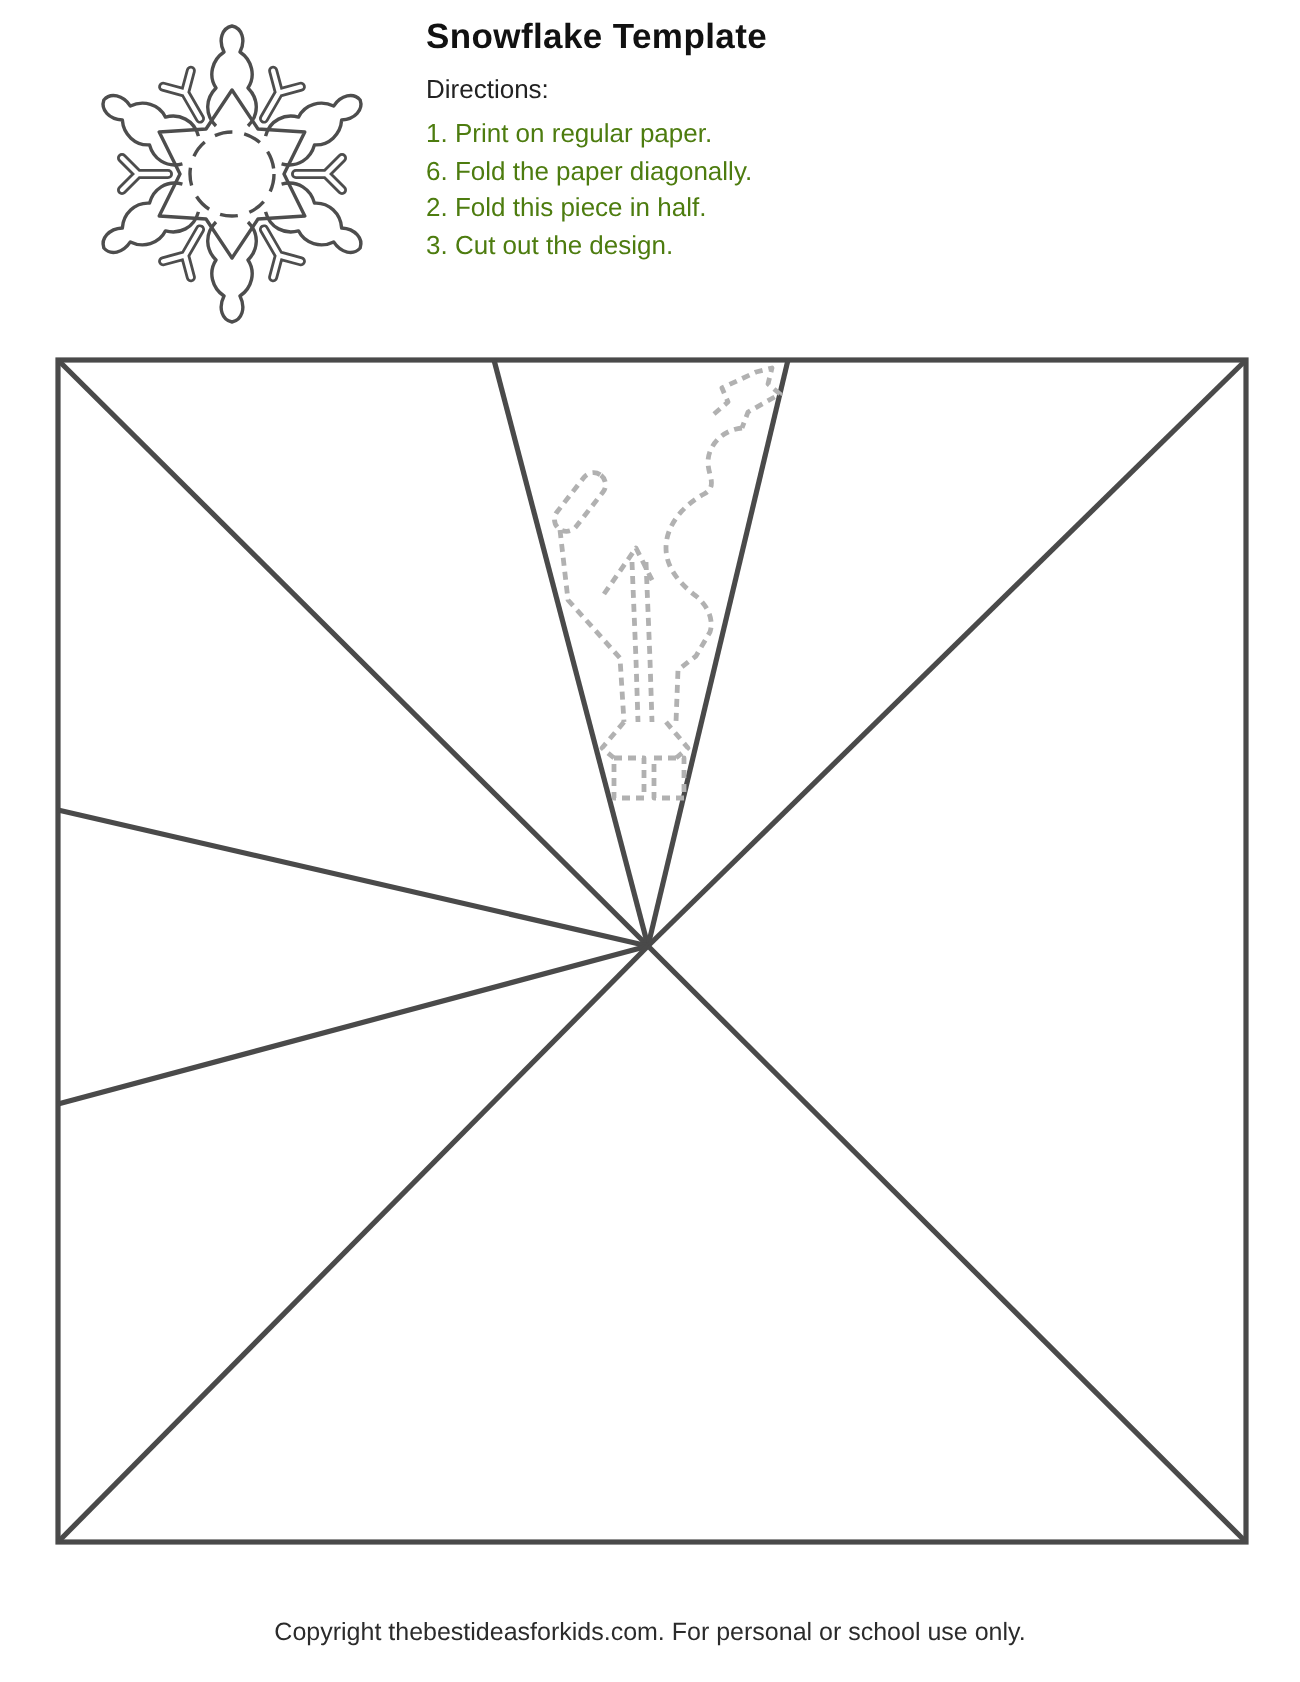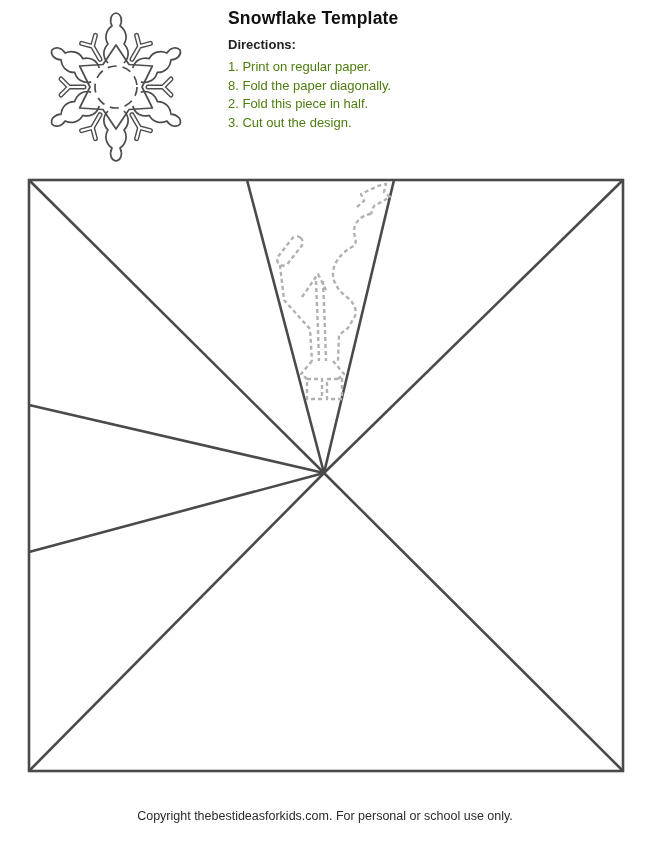--- a/index.html
+++ b/index.html
@@ -17,28 +17,28 @@
     background:var(--bg);
     font-family:"Liberation Sans",sans-serif;
     color:var(--text);
     overflow:hidden;
   }
   .logo{
     position:absolute;left:36px;top:6px;width:160px;height:162px;
   }
   .logo svg{width:100%;height:100%;display:block;}
   .header-text{
-    position:absolute;left:228px;top:8px;width:420px;
+    position:absolute;left:213px;top:8px;width:420px;
   }
   .page-title{
     font-size:17.5px;font-weight:bold;letter-spacing:0.2px;
     margin:0 0 8px 0;color:#111;
   }
   .directions-heading{
-    font-size:13px;font-weight:bold;margin:0 0 6px 0;color:#222;
+    font-size:13px;font-weight:normal;margin:0 0 6px 0;color:#222;
   }
   .direction-step{
     font-size:13px;line-height:18.6px;color:#4d7c0f;
   }
   .template-svg{
     position:absolute;left:0;top:0;width:650px;height:841px;
   }
   .fold{stroke:var(--fold-line);stroke-width:2.6;fill:none;}
   .cut{
     stroke:var(--cut-line);stroke-width:2.4;fill:none;
@@ -111,21 +111,21 @@
         </g>
     </g>
   </svg>
 </div>
 
 <div class="header-text">
   <h1 class="page-title">Snowflake Template</h1>
   <div class="directions-heading">Directions:</div>
   <div>
     <div class="direction-step">1. Print on regular paper.</div>
-    <div class="direction-step">8. Fold the paper diagonally.</div>
+    <div class="direction-step">6. Fold the paper diagonally.</div>
     <div class="direction-step">2. Fold this piece in half.</div>
     <div class="direction-step">3. Cut out the design.</div>
   </div>
 </div>
 
 <svg class="template-svg" viewBox="0 0 650 841">
 
   <rect class="fold" x="29" y="180" width="594" height="591"></rect>
 
   <g>

